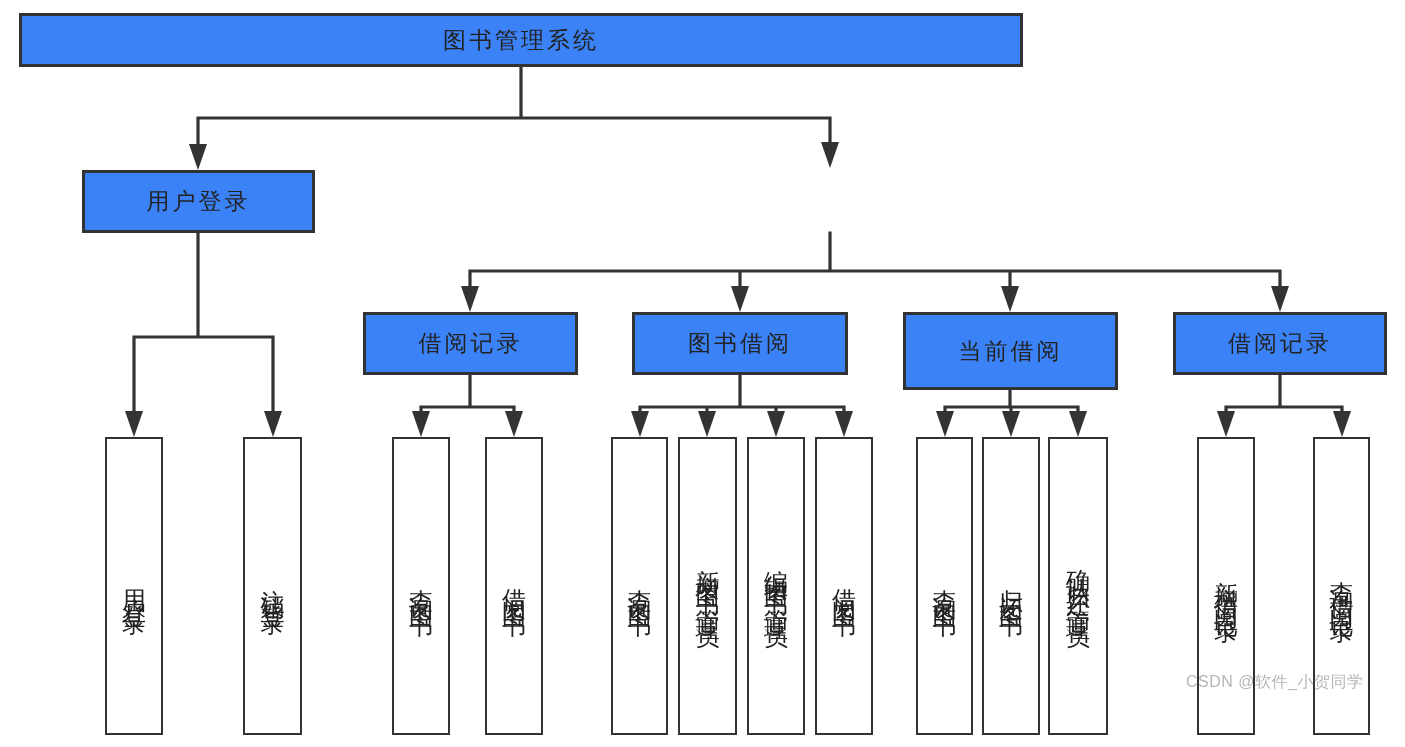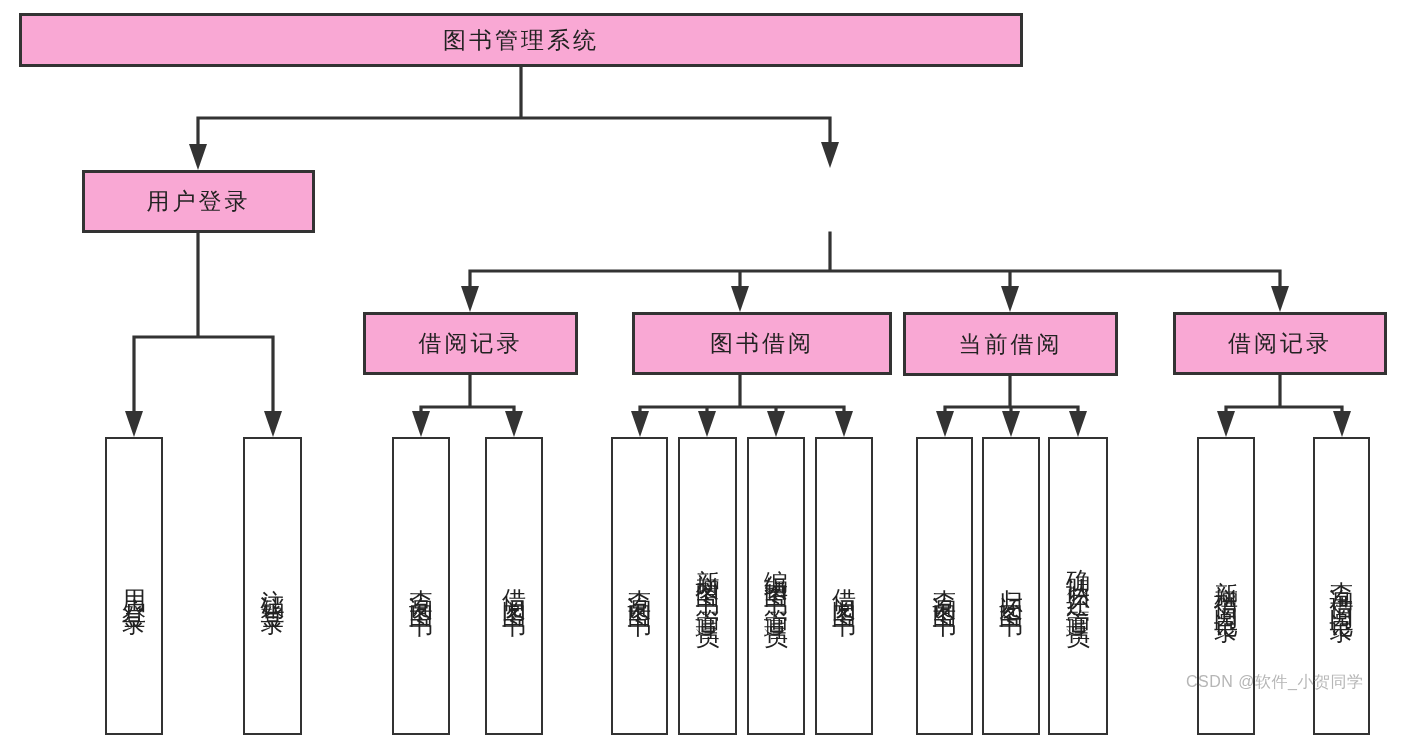--- a/index.html
+++ b/index.html
@@ -30,21 +30,21 @@
     stroke-linecap: square;
   }
   .wires polygon {
     fill: #333333;
     stroke: none;
   }
   .node {
     position: absolute;
     box-sizing: border-box;
     border: 3px solid #333333;
-    background: #f9a8d4;
+    background: #3b82f6;
     display: flex;
     align-items: center;
     justify-content: center;
     z-index: 2;
   }
   .node .lbl {
     font-size: 23px;
     letter-spacing: 3px;
     color: #222222;
     white-space: nowrap;
@@ -130,24 +130,24 @@
     <span class="lbl">图书管理系统</span>
   </div>
 
   <div class="node" style="left:82px;top:170px;width:233px;height:63px">
     <span class="lbl">用户登录</span>
   </div>
 
   <div class="node" style="left:363px;top:312px;width:215px;height:63px">
     <span class="lbl">借阅记录</span>
   </div>
-  <div class="node" style="left:632px;top:312px;width:260px;height:63px">
+  <div class="node" style="left:632px;top:312px;width:216px;height:63px">
     <span class="lbl">图书借阅</span>
   </div>
-  <div class="node" style="left:903px;top:312px;width:215px;height:64px">
+  <div class="node" style="left:903px;top:312px;width:215px;height:78px">
     <span class="lbl">当前借阅</span>
   </div>
   <div class="node" style="left:1173px;top:312px;width:214px;height:63px">
     <span class="lbl">借阅记录</span>
   </div>
 
   <div class="vnode" style="left:105px;top:437px;width:58px;height:298px">
     <span class="vlbl">用户登录</span>
   </div>
   <div class="vnode" style="left:243px;top:437px;width:59px;height:298px">

